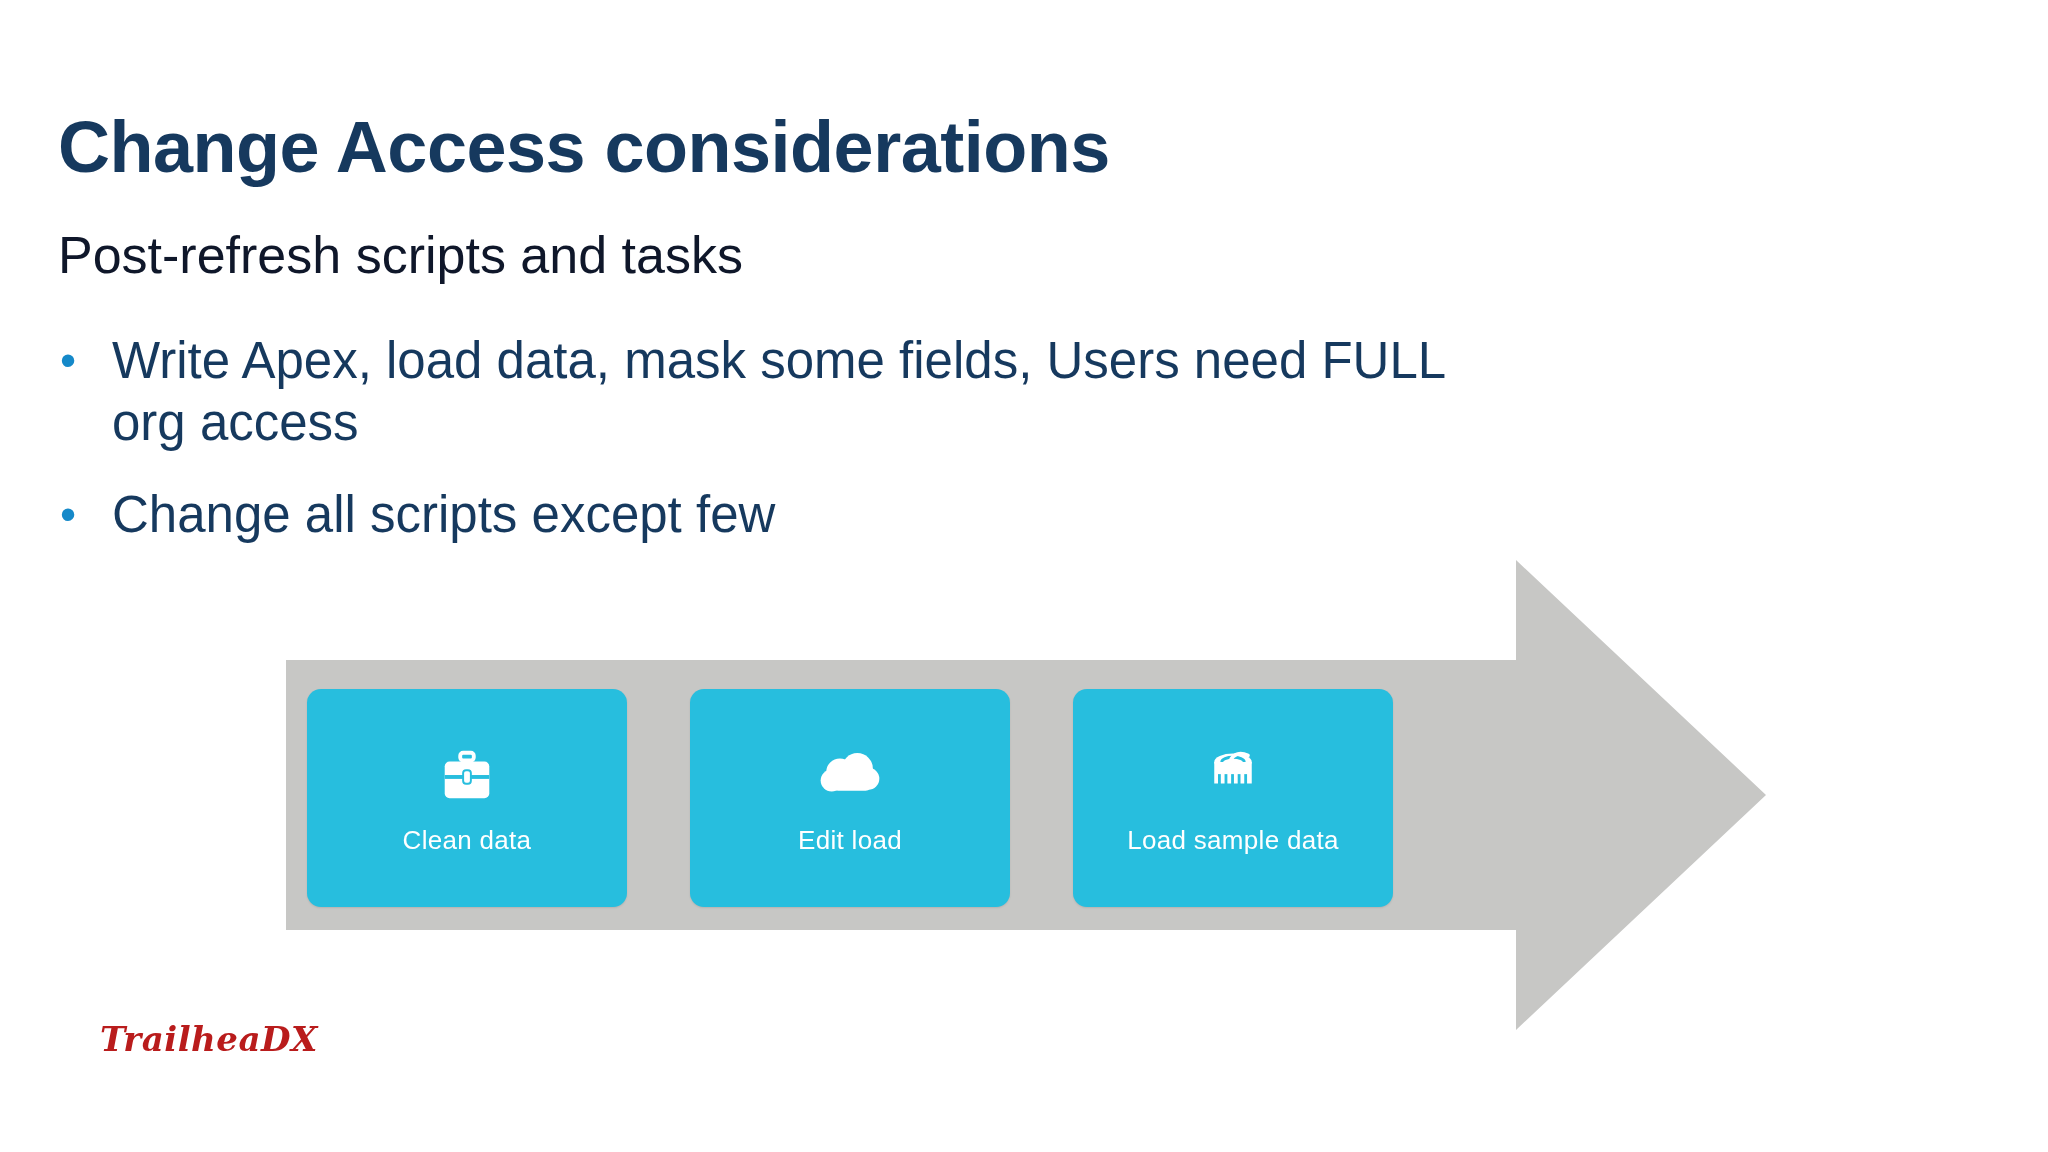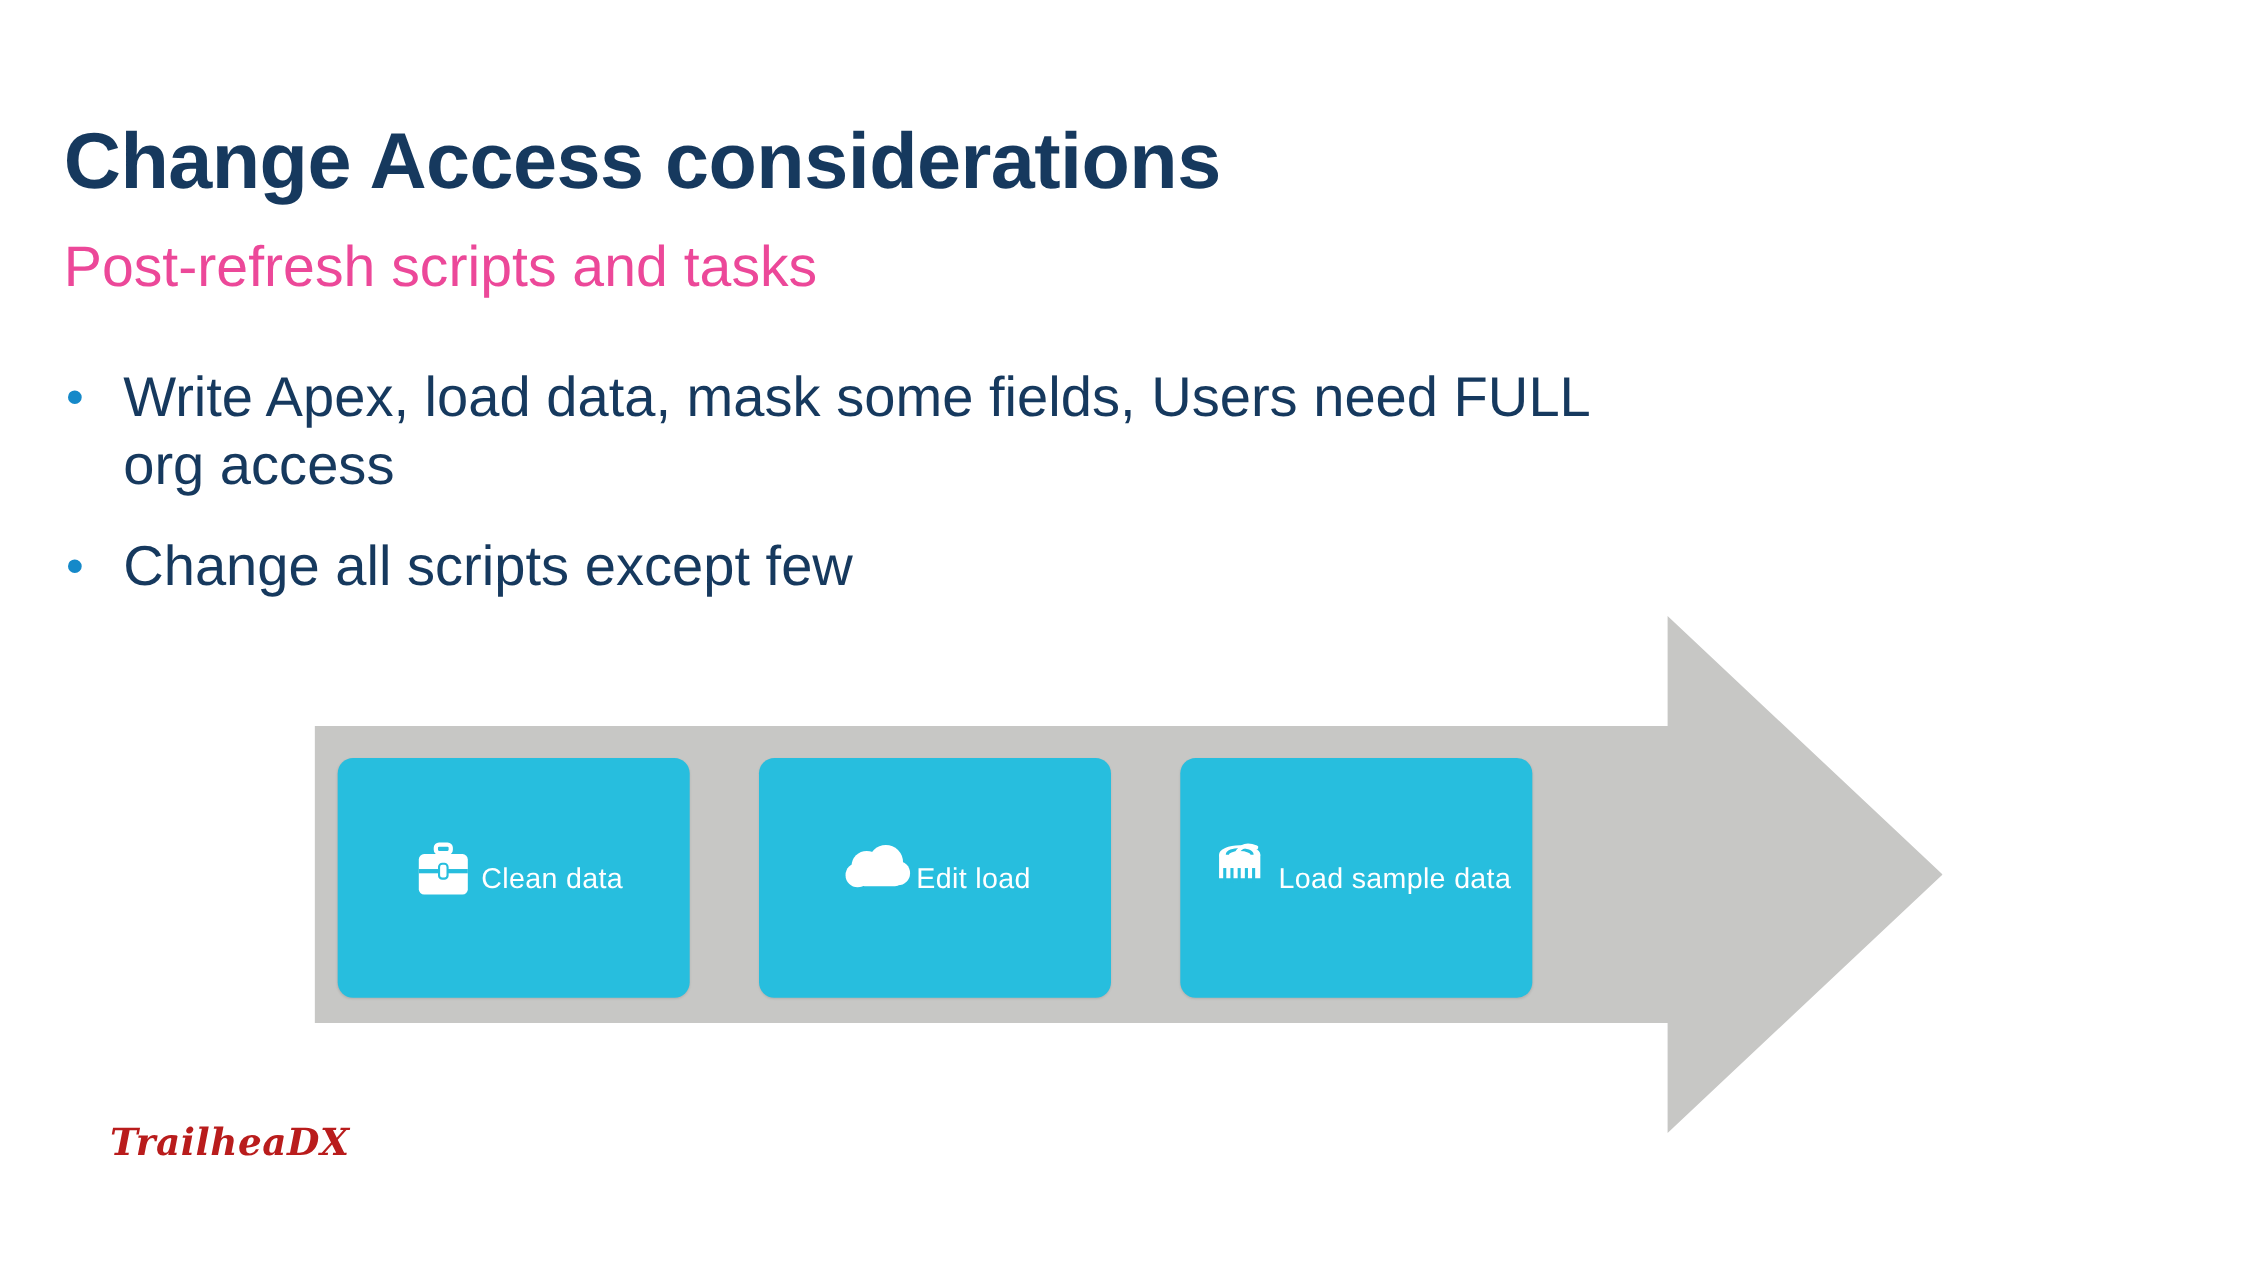--- a/index.html
+++ b/index.html
@@ -30,24 +30,24 @@
     line-height: 1.05;
     color: #16395e;
     letter-spacing: -0.5px;
     white-space: nowrap;
   }
 
   
   .slide-subtitle {
     position: absolute;
     left: 58px;
-    top: 216px;
+    top: 228px;
     font-size: 52px;
     line-height: 1.05;
-    color: #ec4899;
+    color: #0f172a;
     white-space: nowrap;
   }
 
   
   .bullet-list {
     position: absolute;
     left: 58px;
     top: 330px;
     width: 1400px;
   }
@@ -96,21 +96,21 @@
     display: flex;
     gap: 0;
   }
   .step-card {
     width: 320px;
     height: 218px;
     background: #27bede;
     border-radius: 14px;
     margin-right: 63px;
     display: flex;
-    flex-direction: row;
+    flex-direction: column;
     align-items: center;
     justify-content: center;
     box-shadow: 0 1px 2px rgba(0,0,0,0.10);
   }
   .step-card:last-child { margin-right: 0; }
   .step-icon {
     width: 70px;
     height: 70px;
     display: flex;
     align-items: center;

